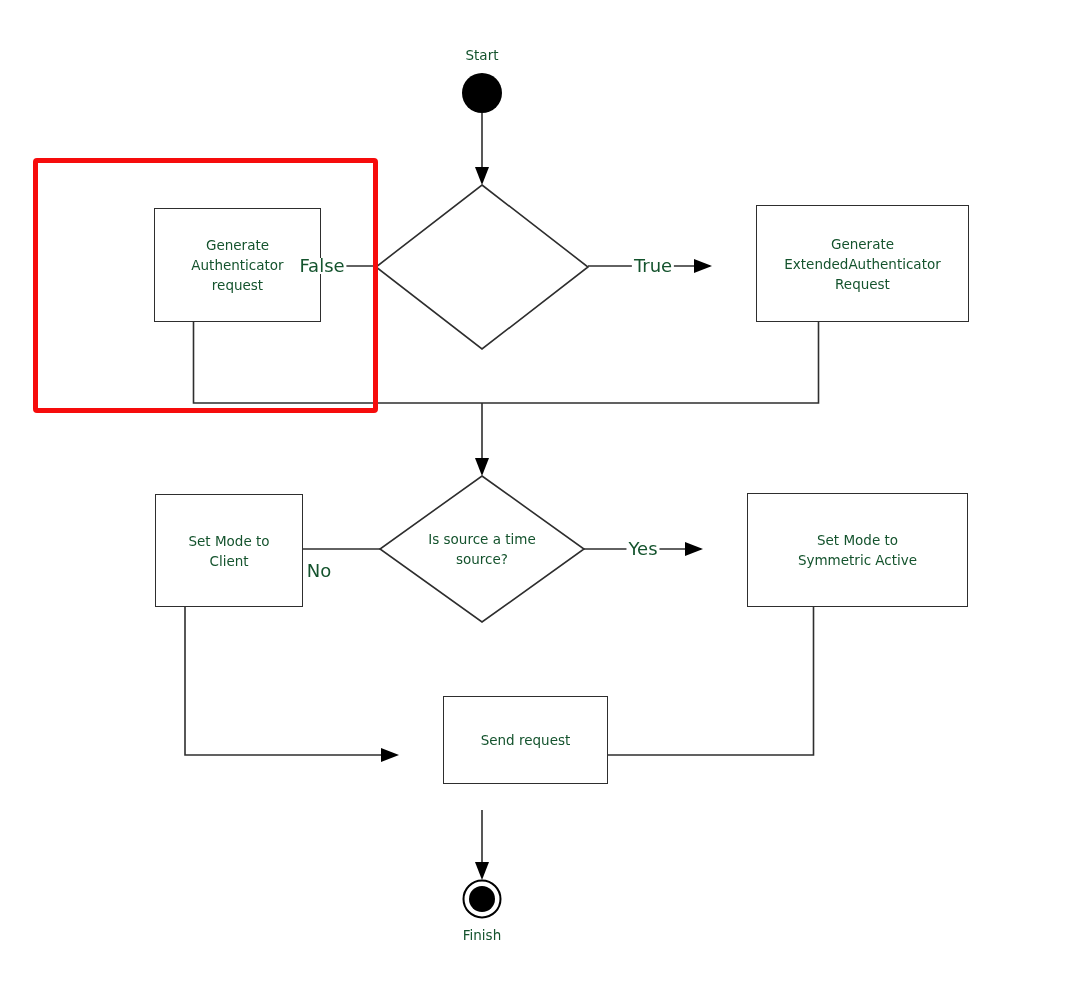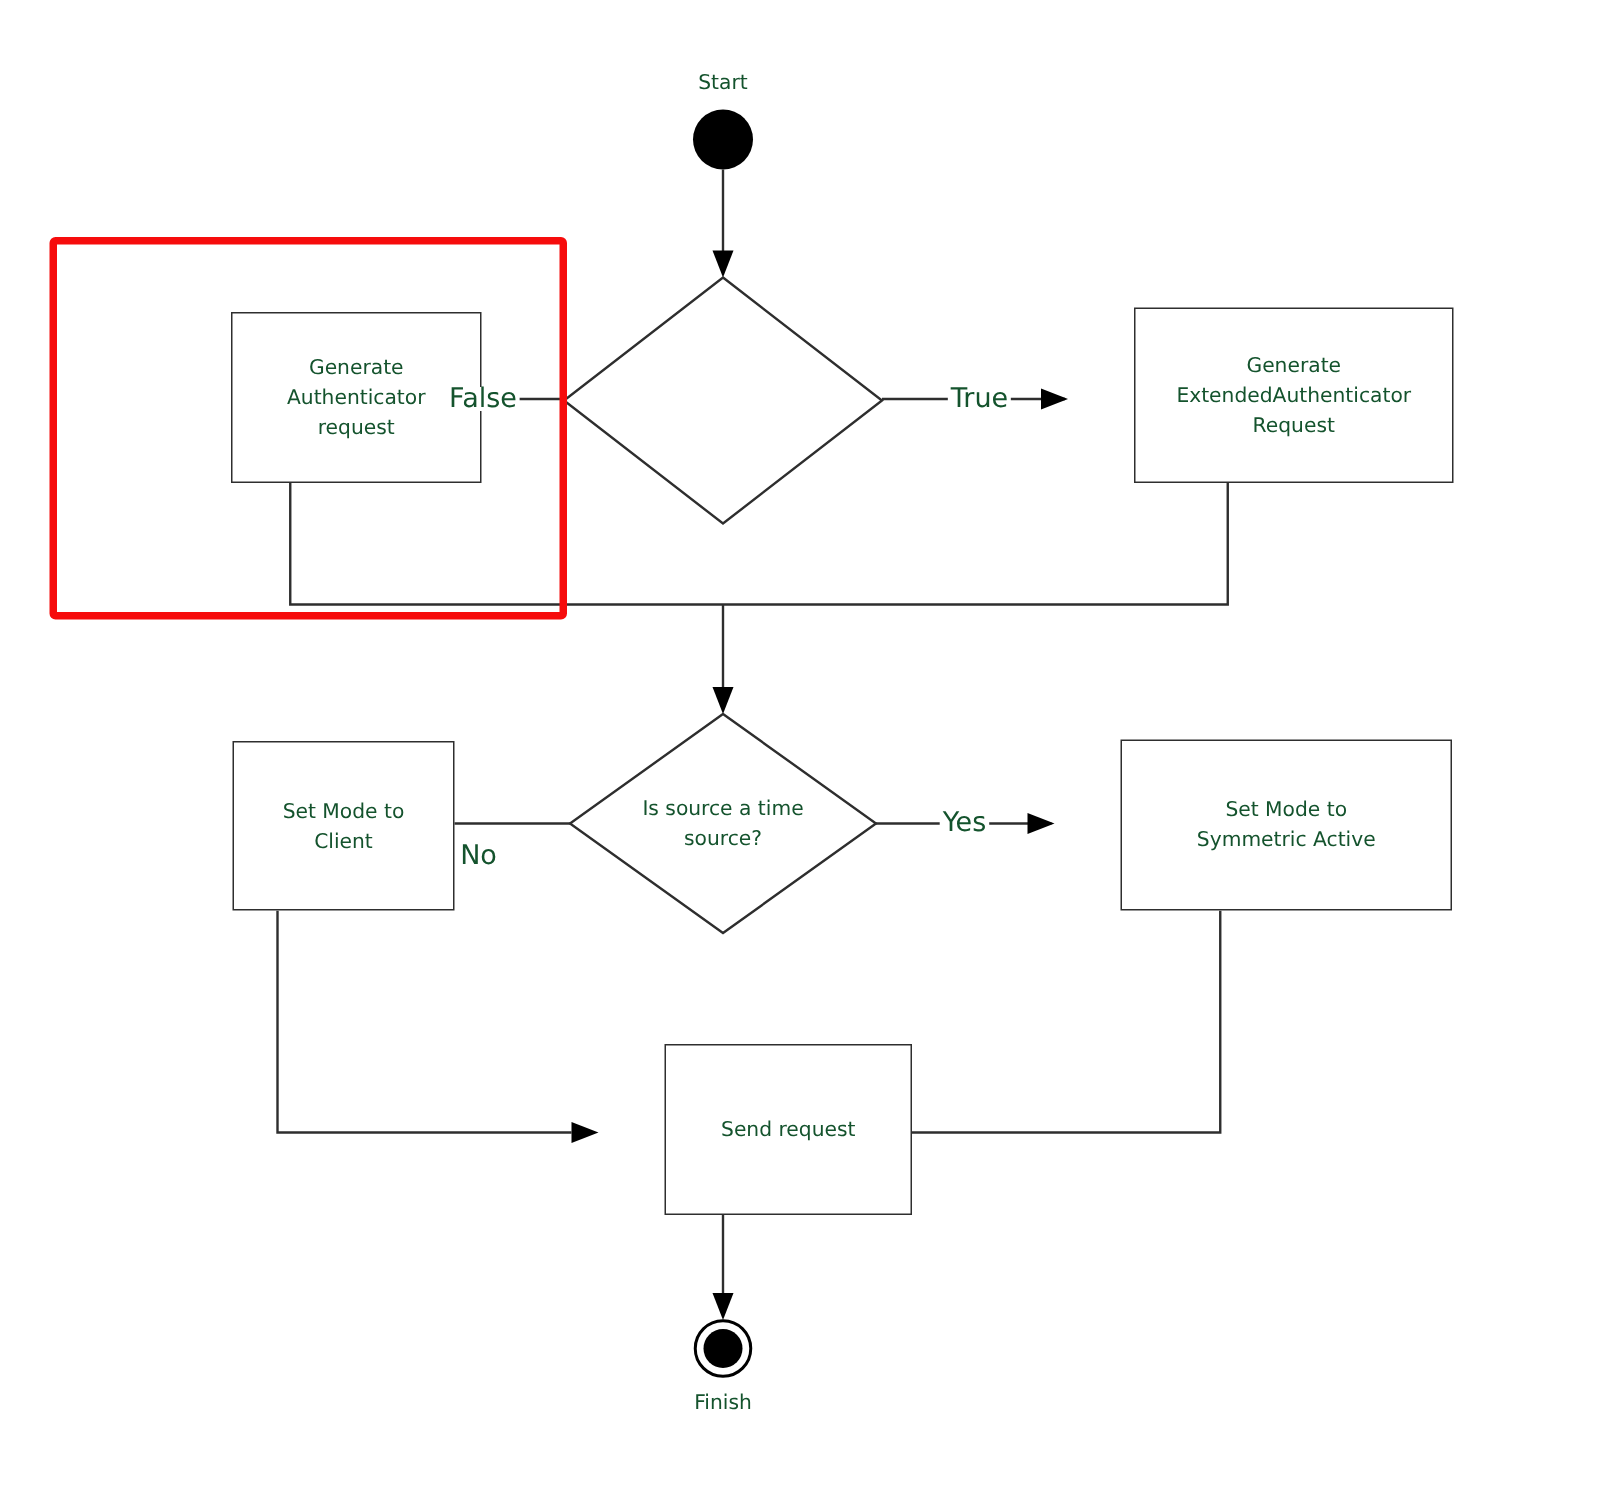--- a/index.html
+++ b/index.html
@@ -129,21 +129,21 @@
   <div class="process-box" style="left:111px; top:494px; width:148px; height:113px;">
     <div>Set Mode to</div>
     <div>Client</div>
   </div>
 
   <div class="process-box" style="left:703px; top:493px; width:221px; height:114px;">
     <div>Set Mode to</div>
     <div>Symmetric Active</div>
   </div>
 
-  <div class="process-box" style="left:399px; top:696px; width:165px; height:114px;">
+  <div class="process-box" style="left:399px; top:696px; width:165px; height:88px;">
     <div>Send request</div>
   </div>
 
   <span class="edge-label" style="left:322px; top:266px;">False</span>
   <span class="edge-label" style="left:653px; top:266px;">True</span>
   <span class="edge-label" style="left:319px; top:571px;">No</span>
   <span class="edge-label" style="left:643px; top:549px;">Yes</span>
 
   <div class="highlight-rect"></div>
 

